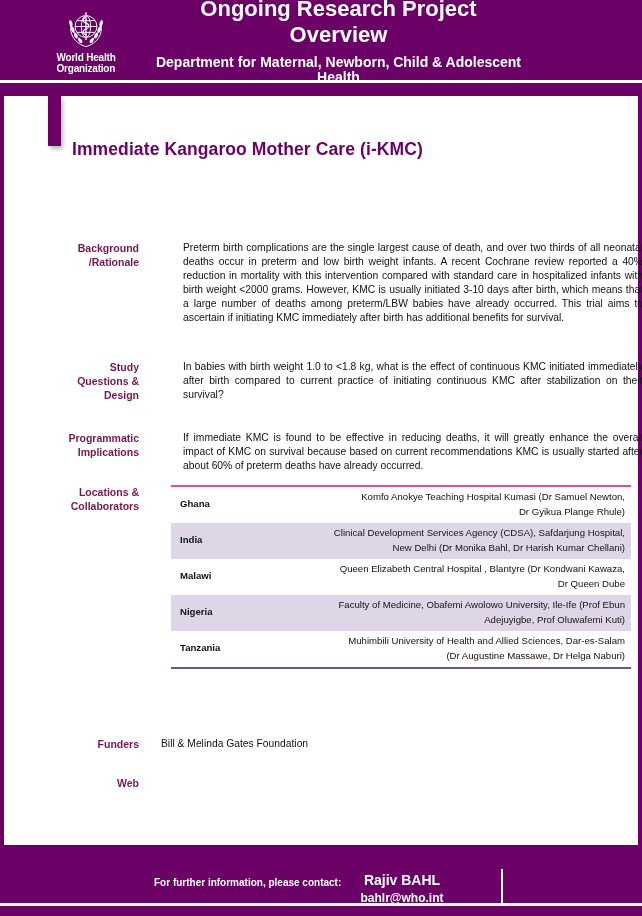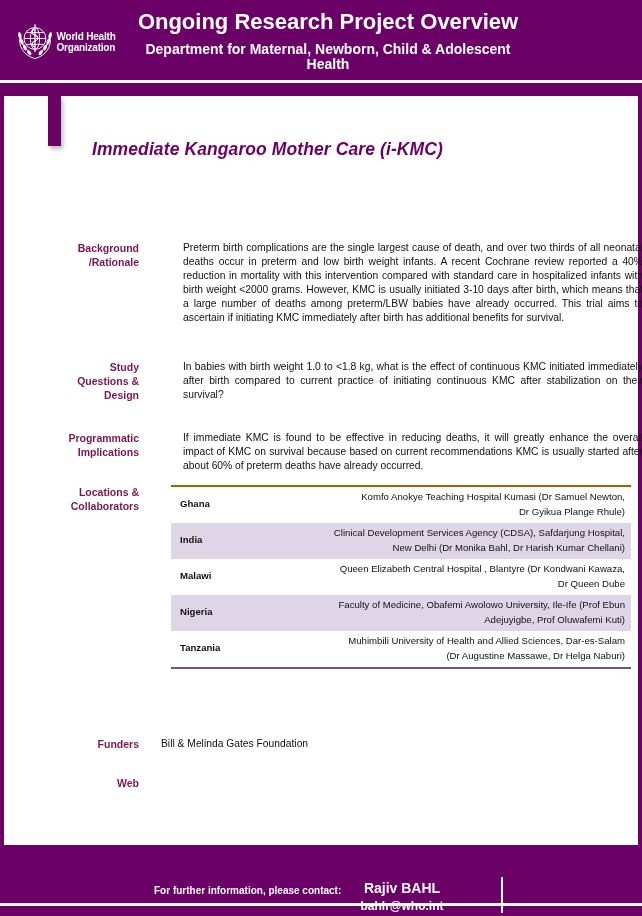--- a/index.html
+++ b/index.html
@@ -33,24 +33,25 @@
     top: 0;
     height: 80px;
     background: #6B0066;
     display: flex;
     align-items: center;
   }
   .logo-block {
     width: 130px;
     min-width: 130px;
     display: flex;
-    flex-direction: row;
+    flex-direction: column;
     align-items: center;
     justify-content: center;
     padding-top: 2px;
+    padding-left: 21px;
   }
   .who-emblem {
     width: 42px;
     height: 42px;
     display: block;
   }
   .logo-text {
     color: #ffffff;
     font-size: 10px;
     font-weight: bold;
@@ -101,27 +102,26 @@
     position: absolute;
     left: 44px;
     top: 96px;
     width: 13px;
     height: 50px;
     background: #6B0066;
     box-shadow: 2px 3px 4px rgba(0,0,0,0.28);
   }
   .doc-title {
     position: absolute;
-    left: 88px;
+    left: 68px;
     top: 139px;
     color: #6B0066;
     font-size: 17.5px;
     font-weight: bold;
     letter-spacing: 0.1px;
-    font-style: italic;
   }
 
   
   .row {
     position: absolute;
     display: flex;
   }
   .row-label {
     width: 105px;
     min-width: 105px;
@@ -154,21 +154,21 @@
   #row-web .row-label { width: 115px; min-width: 115px; }
   #row-data .row-body,
   #row-funders .row-body,
   #row-web .row-body { margin-left: 22px; text-align: left; }
 
   
   .loc-table {
     margin-left: 32px;
     width: 460px;
     border-collapse: collapse;
-    border-top: 2px solid #a16207;
+    border-top: 2px solid #ec4899;
     border-bottom: 2px solid #6F5099;
   }
   .loc-table td {
     padding: 3px 0 4px 0;
     font-size: 9.6px;
     line-height: 14.5px;
     color: #111111;
     vertical-align: middle;
   }
   .loc-country {
@@ -203,21 +203,21 @@
     left: -4px;
     right: -4px;
     bottom: 0;
     height: 10px;
     background: #6B0066;
   }
   .footer-inner {
     position: absolute;
     left: 0;
     right: 0;
-    bottom: 5px;
+    bottom: 13px;
     height: 46px;
     display: flex;
     align-items: center;
   }
   .footer-contact-label {
     position: absolute;
     left: 150px;
     top: 20px;
     color: #ffffff;
     font-size: 10px;

